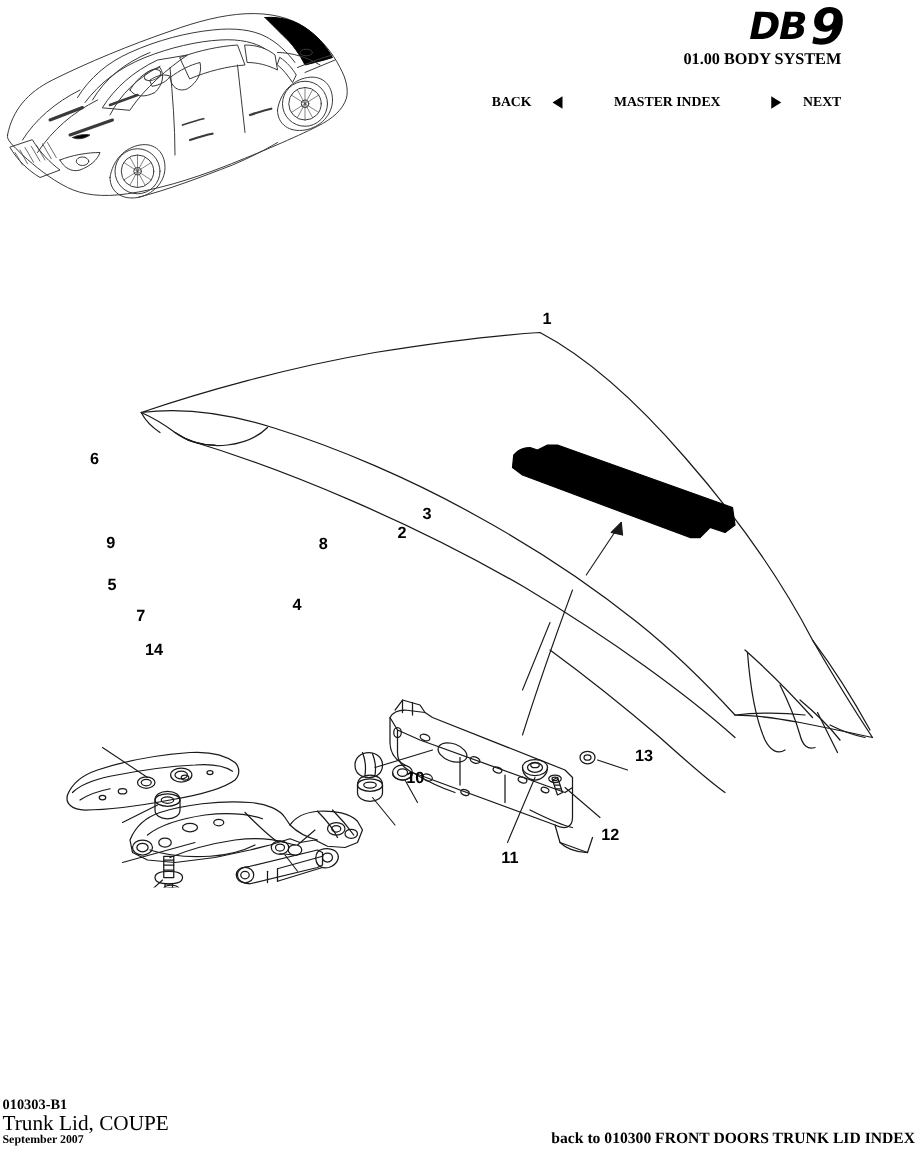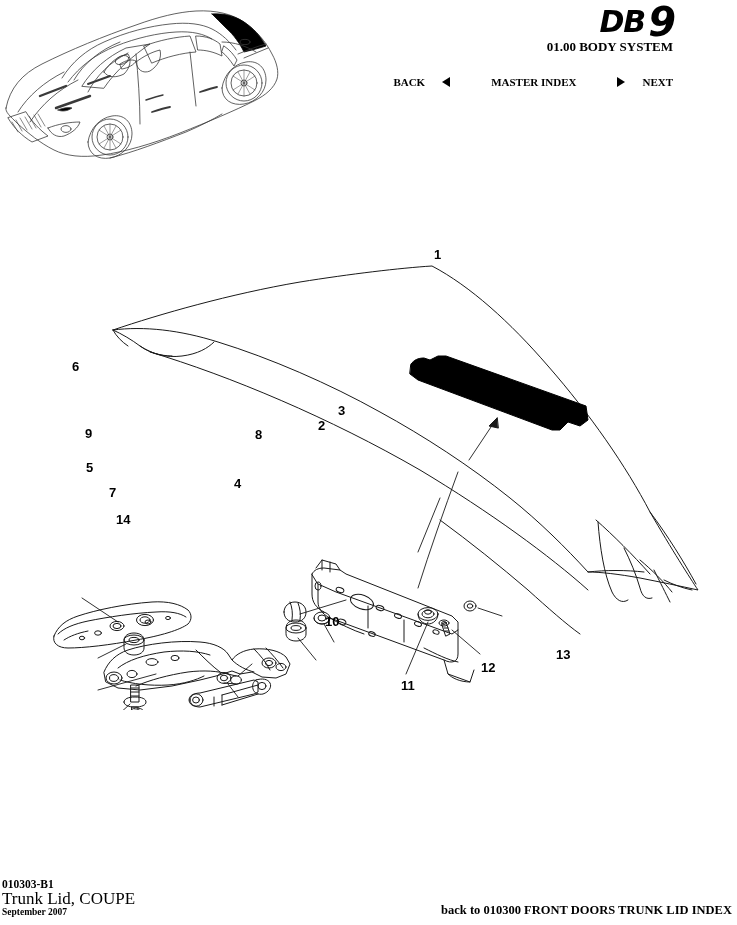--- a/index.html
+++ b/index.html
@@ -530,21 +530,21 @@
   <div class="callout" style="left:338px; top:404px;">3</div>
   <div class="callout" style="left:234px; top:477px;">4</div>
   <div class="callout" style="left:86px;  top:461px;">5</div>
   <div class="callout" style="left:72px;  top:360px;">6</div>
   <div class="callout" style="left:109px; top:486px;">7</div>
   <div class="callout" style="left:255px; top:428px;">8</div>
   <div class="callout" style="left:85px;  top:427px;">9</div>
   <div class="callout" style="left:281px; top:615px;margin-left:44px;">10</div>
   <div class="callout" style="left:401px; top:679px;">11</div>
   <div class="callout" style="left:481px; top:661px;">12</div>
-  <div class="callout" style="left:508px; top:648px;margin-left:48px;">13</div>
+  <div class="callout" style="left:508px; top:598px;">13</div>
   <div class="callout" style="left:116px; top:513px;">14</div>
 </div>
 
 <div id="footer-left">
   <div id="footer-part-no">010303-B1</div>
   <div id="footer-desc">Trunk Lid, COUPE</div>
   <div id="footer-date">September 2007</div>
 </div>
 
 <div id="footer-right">back to 010300 FRONT DOORS TRUNK LID INDEX</div>

